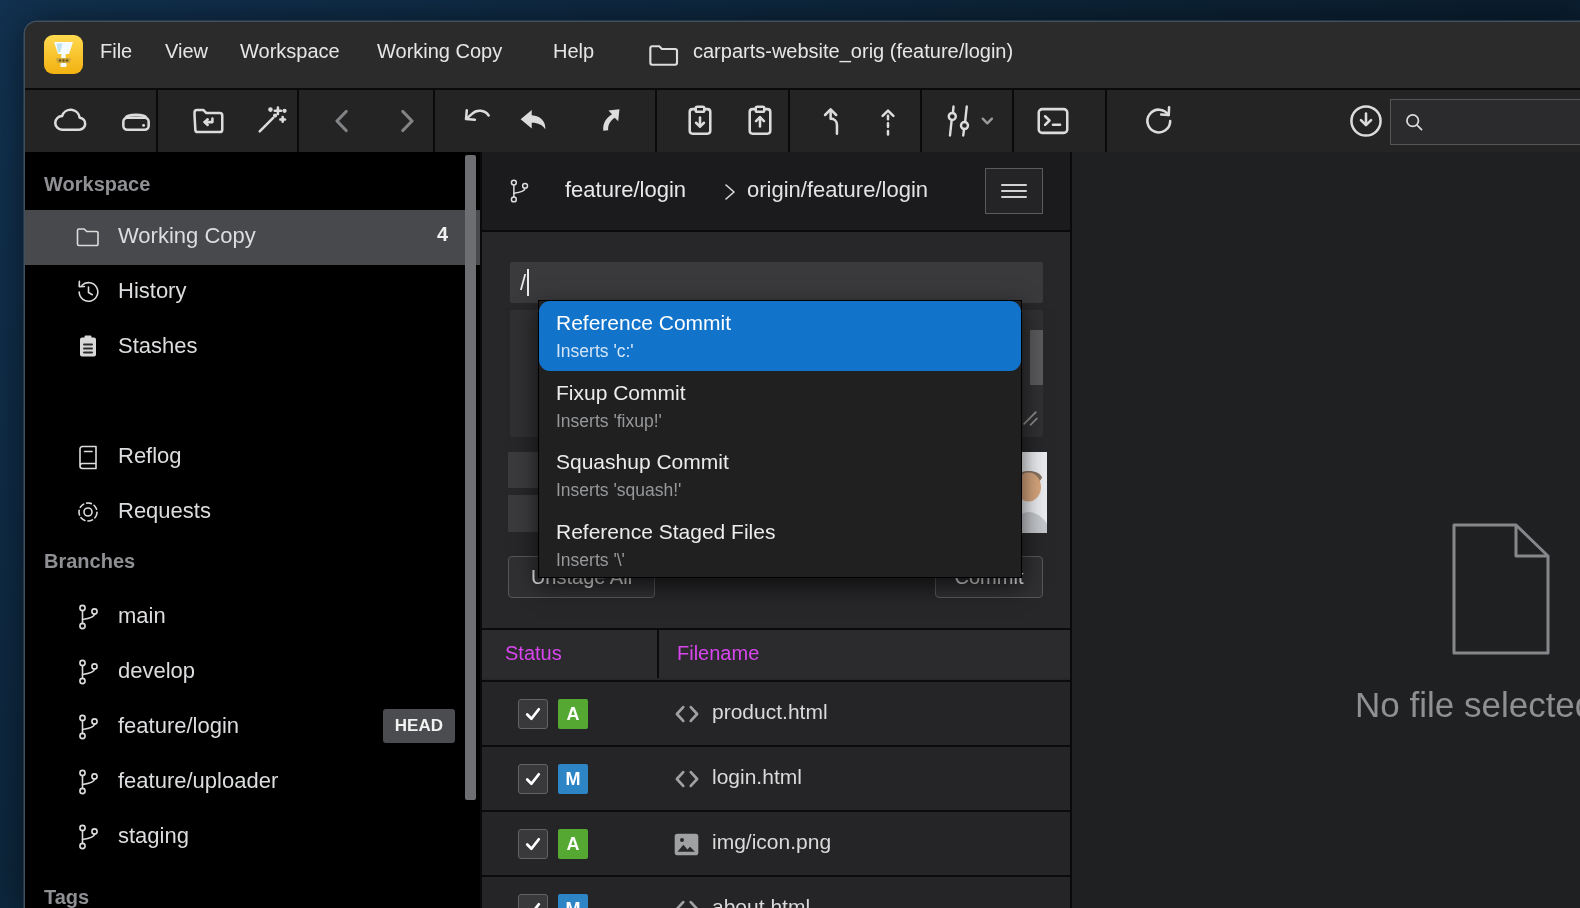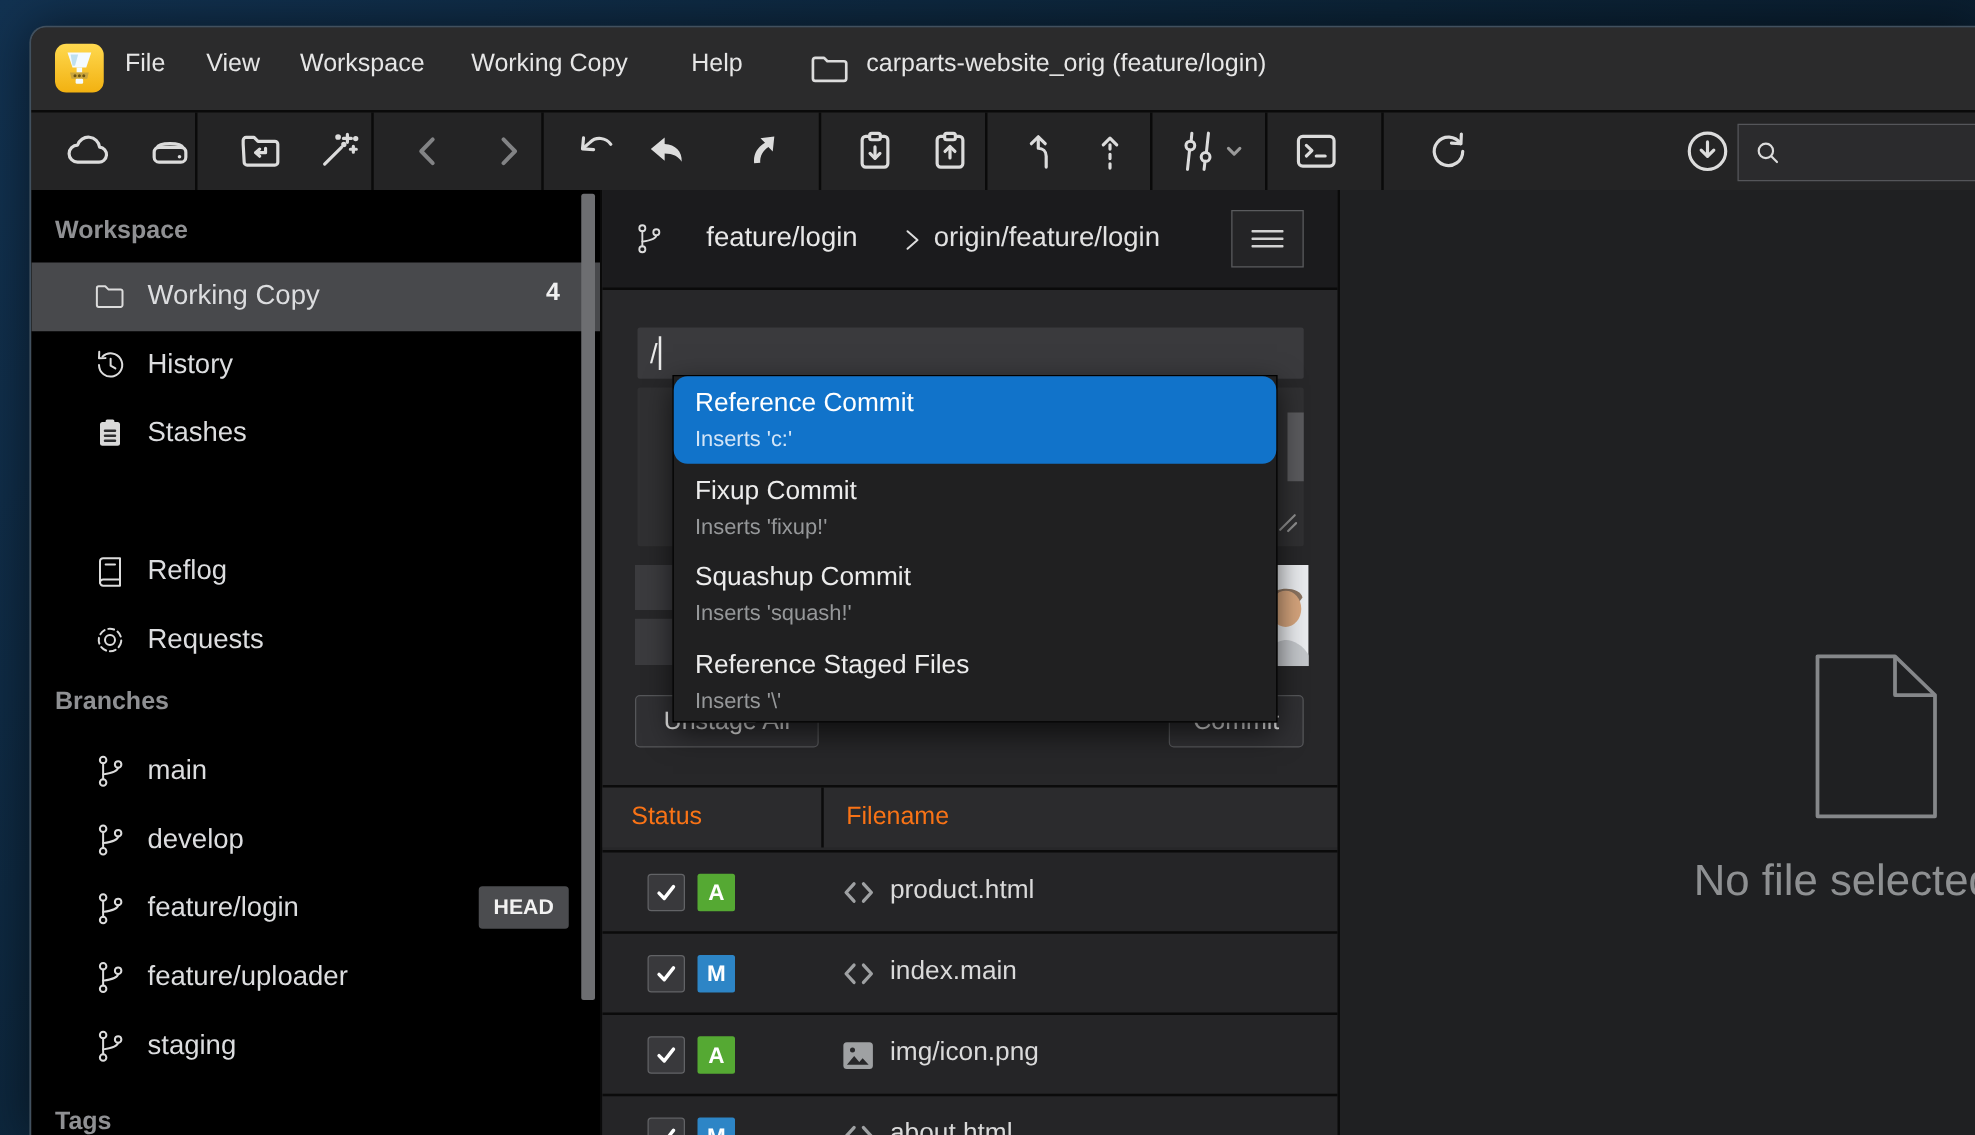--- a/index.html
+++ b/index.html
@@ -52,21 +52,21 @@
   
   .dd{position:absolute;left:56px;top:148px;width:484px;height:278px;background:#202021;border:1px solid #000;box-shadow:0 8px 22px rgba(0,0,0,.65);z-index:50;box-sizing:border-box;}
   .dd-item{height:69.5px;box-sizing:border-box;padding:6px 0 0 17px;border-radius:11px;}
   .dd-item.selected{background:#1173ca;}
   .dd-title{font-size:21px;color:#ececec;line-height:31px;}
   .dd-sub{font-size:17.5px;color:#96989a;line-height:26px;}
   .dd-item.selected .dd-title{color:#ffffff;}
   .dd-item.selected .dd-sub{color:#d3e5f7;}
   
   .ftable-head{position:absolute;left:0;top:476px;width:100%;height:50px;background:#2b2b2d;border-top:2px solid #0b0b0b;box-sizing:border-box;}
-  .fth-label{position:absolute;top:12px;font-size:20px;color:#f97316;}
+  .fth-label{position:absolute;top:12px;font-size:20px;color:#d946ef;}
   .fth-div{position:absolute;left:175px;top:0;bottom:0;width:2px;background:#0b0b0b;}
   .frow{position:absolute;left:0;width:100%;height:65px;border-top:2px solid #0b0b0b;background:#252527;box-sizing:border-box;}
   .chk{position:absolute;left:36px;top:17px;width:30px;height:30px;background:#39393c;border:1.5px solid #626366;border-radius:3px;box-sizing:border-box;display:flex;align-items:center;justify-content:center;}
   .st-badge{position:absolute;left:76px;top:17px;width:30px;height:30px;border-radius:2px;color:#fff;font-size:18px;font-weight:bold;display:flex;align-items:center;justify-content:center;}
   .st-a{background:#55a933;}
   .st-m{background:#2d85c6;}
   .f-ico{position:absolute;left:191px;top:20px;}
   .f-name{position:absolute;left:230px;top:18px;font-size:21px;color:#dadada;}
   
   .rightpanel{position:absolute;left:1047px;top:130px;right:0;bottom:0;background:#1f2022;overflow:hidden;}
@@ -486,21 +486,21 @@
               <polyline points="4 10 8 14 15 5" fill="none" stroke="#fff" stroke-width="2.6" stroke-linecap="round" stroke-linejoin="round"></polyline>
             </svg>
           </span>
       <span class="st-badge st-m">M</span>
       <span class="f-ico"><svg width="28" height="24" viewBox="0 0 22 19">
               <g fill="none" stroke="#9fa1a3" stroke-width="2.1" stroke-linecap="round" stroke-linejoin="round">
                 <polyline points="8 4 3 9.5 8 15"></polyline>
                 <polyline points="14 4 19 9.5 14 15"></polyline>
               </g>
             </svg></span>
-      <span class="f-name">index.main</span>
+      <span class="f-name">login.html</span>
     </div>
     <div class="frow" style="top:658px">
       <span class="chk">
             <svg width="20" height="20" viewBox="0 0 19 19">
               <polyline points="4 10 8 14 15 5" fill="none" stroke="#fff" stroke-width="2.6" stroke-linecap="round" stroke-linejoin="round"></polyline>
             </svg>
           </span>
       <span class="st-badge st-a">A</span>
       <span class="f-ico"><svg width="27" height="25" viewBox="0 0 24 22">
               <rect x="1.5" y="1.5" width="21" height="19" rx="2.5" fill="#9fa1a3"></rect>

